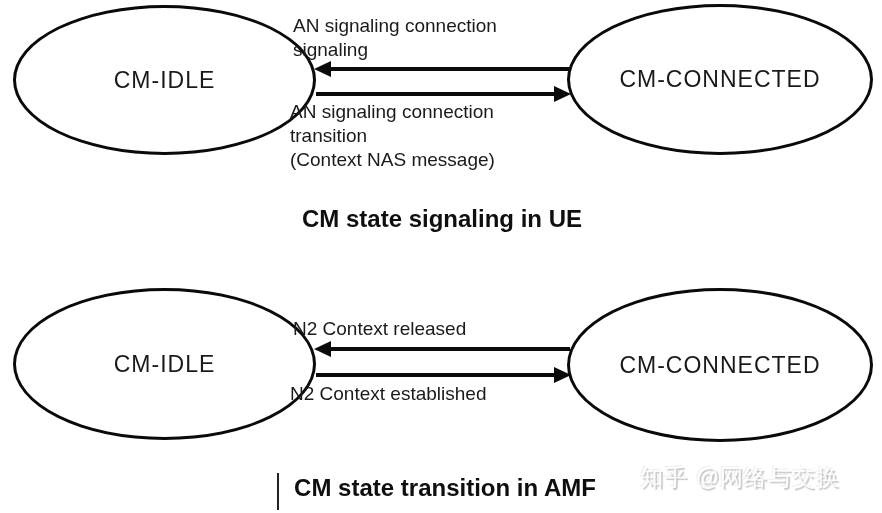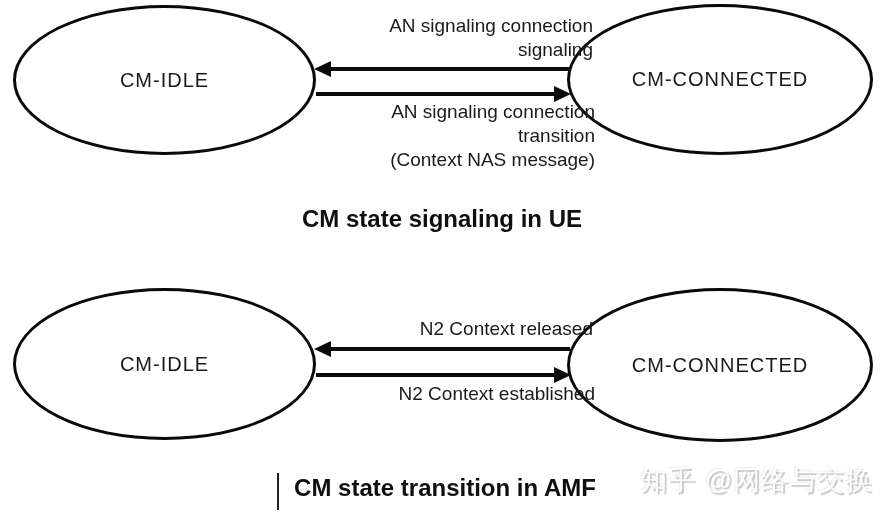--- a/index.html
+++ b/index.html
@@ -20,21 +20,21 @@
   .state-ellipse {
     position: absolute;
     border: 3px solid #0a0a0a;
     border-radius: 50%;
     background: #ffffff;
     display: flex;
     align-items: center;
     justify-content: center;
   }
   .state-label {
-    font-size: 20px;
+    font-size: 23px;
     letter-spacing: 1px;
     color: #1a1a1a;
     white-space: nowrap;
   }
 
   .arrow-shaft {
     position: absolute;
     height: 4px;
     background: #0a0a0a;
   }
@@ -45,21 +45,21 @@
     border-right: 17px solid #0a0a0a;
   }
   .arrow-head.right {
     border-top: 8px solid transparent;
     border-bottom: 8px solid transparent;
     border-left: 17px solid #0a0a0a;
   }
 
   .transition-label {
     position: absolute;
-    text-align: right;
+    text-align: left;
     font-size: 19px;
     line-height: 24px;
     color: #1a1a1a;
     white-space: nowrap;
   }
 
   .diagram-title {
     position: absolute;
     text-align: center;
     font-size: 24px;
@@ -70,21 +70,21 @@
 
   .text-cursor {
     position: absolute;
     width: 2px;
     height: 37px;
     background: #222222;
   }
 
   .watermark {
     position: absolute;
-    font-size: 27px;
+    font-size: 23px;
     white-space: nowrap;
     color: rgba(255, 255, 255, 0.92);
     text-shadow: 2px 2px 1px rgba(110, 110, 110, 0.40),
                  -1px -1px 0 rgba(160, 160, 160, 0.18);
     letter-spacing: 1px;
   }
 </style>
 </head>
 <body>
 

